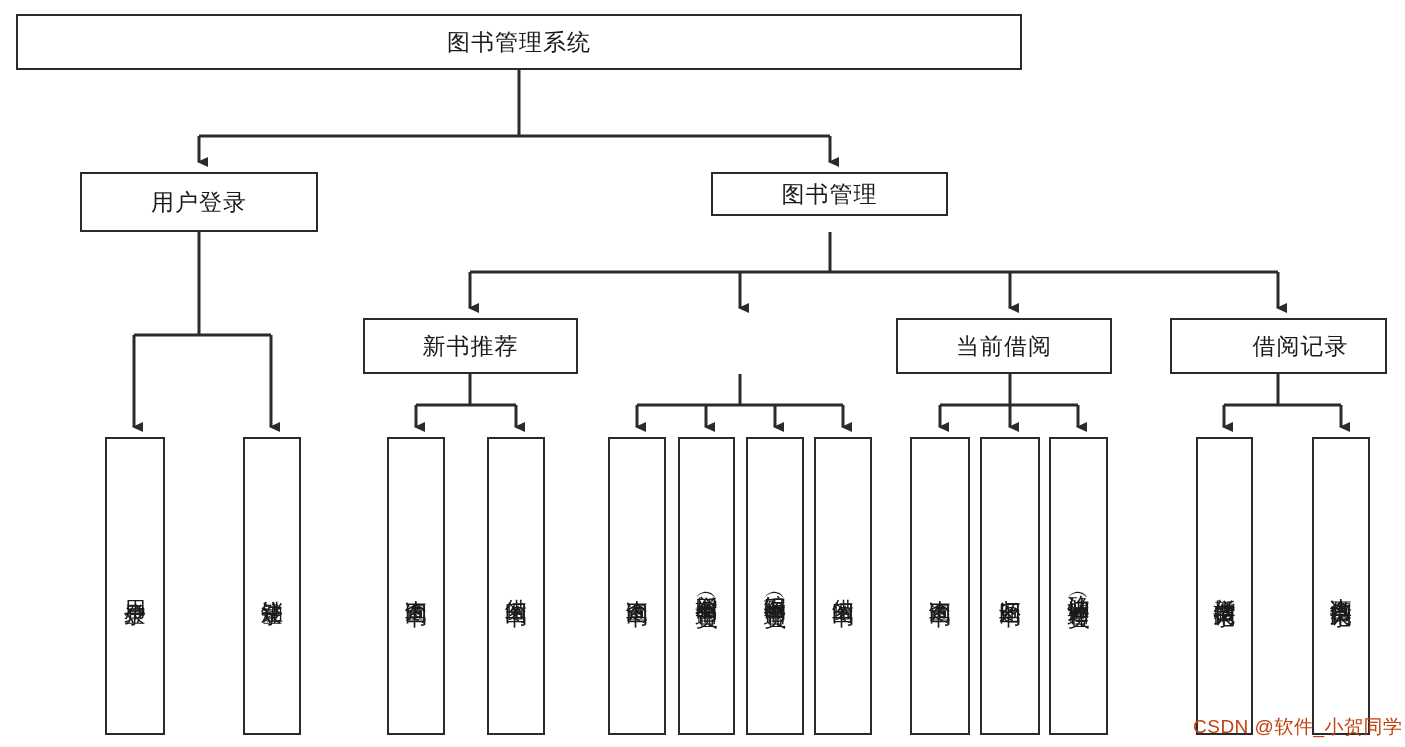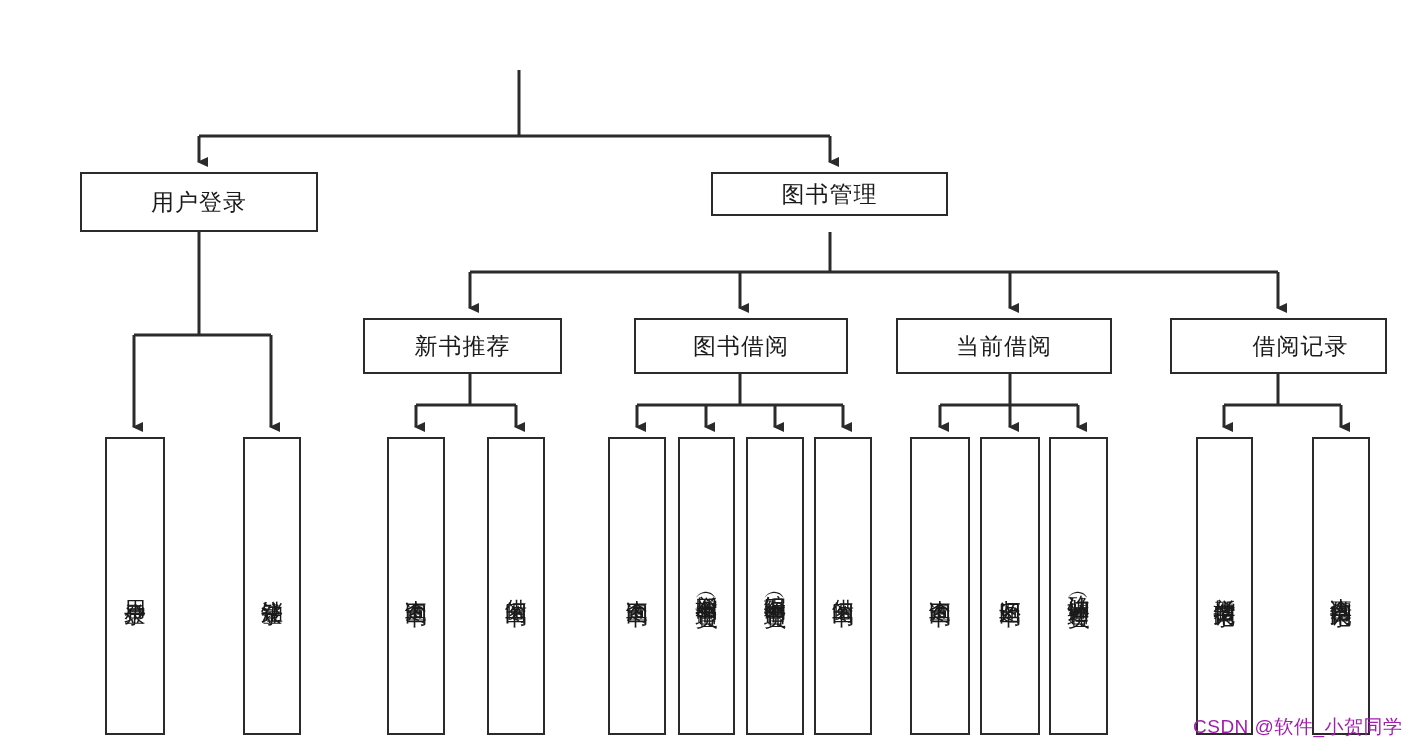--- a/index.html
+++ b/index.html
@@ -47,21 +47,21 @@
     line-height: 1.08;
     white-space: nowrap;
     text-align: center;
   }
   .h-label {
     white-space: nowrap;
   }
   .watermark {
     position: absolute;
     font-size: 19px;
-    color: #a21caf;
+    color: #c2410c;
     letter-spacing: 0.5px;
     white-space: nowrap;
     pointer-events: none;
   }
 </style>
 </head>
 <body>
 
 <div id="canvas">
 
@@ -120,33 +120,33 @@
     </g>
 
     <g stroke="#2b2b2b" stroke-width="3" fill="none">
       <path d="M1278,374 L1278,405"></path>
       <path d="M1224,405 L1341,405"></path>
       <path d="M1224,405 L1224,427" marker-end="url(#arrow)"></path>
       <path d="M1341,405 L1341,427" marker-end="url(#arrow)"></path>
     </g>
   </svg>
 
+  <div class="node h-node" style="left:16px; top:14px; width:1006px; height:56px;">
+    <span class="h-label">图书管理系统</span>
+  </div>
 
   <div class="node h-node" style="left:80px; top:172px; width:238px; height:60px;">
     <span class="h-label">用户登录</span>
   </div>
   <div class="node h-node" style="left:711px; top:172px; width:237px; height:44px;">
     <span class="h-label">图书管理</span>
   </div>
 
-  <div class="node h-node" style="left:363px; top:318px; width:199px; height:56px;">
+  <div class="node h-node" style="left:363px; top:318px; width:215px; height:56px;">
     <span class="h-label">新书推荐</span>
-  </div>
-  <div class="node h-node" style="left:634px; top:318px; width:214px; height:56px;">
-    <span class="h-label">图书借阅</span>
   </div>
   <div class="node h-node" style="left:896px; top:318px; width:216px; height:56px;">
     <span class="h-label">当前借阅</span>
   </div>
   <div class="node h-node" style="left:1170px; top:318px; width:217px; height:56px;padding-left:44px;">
     <span class="h-label">借阅记录</span>
   </div>
 
   <div class="node v-node" style="left:105px; top:437px; width:60px; height:298px;">
     <span class="v-label">用户登录</span>

